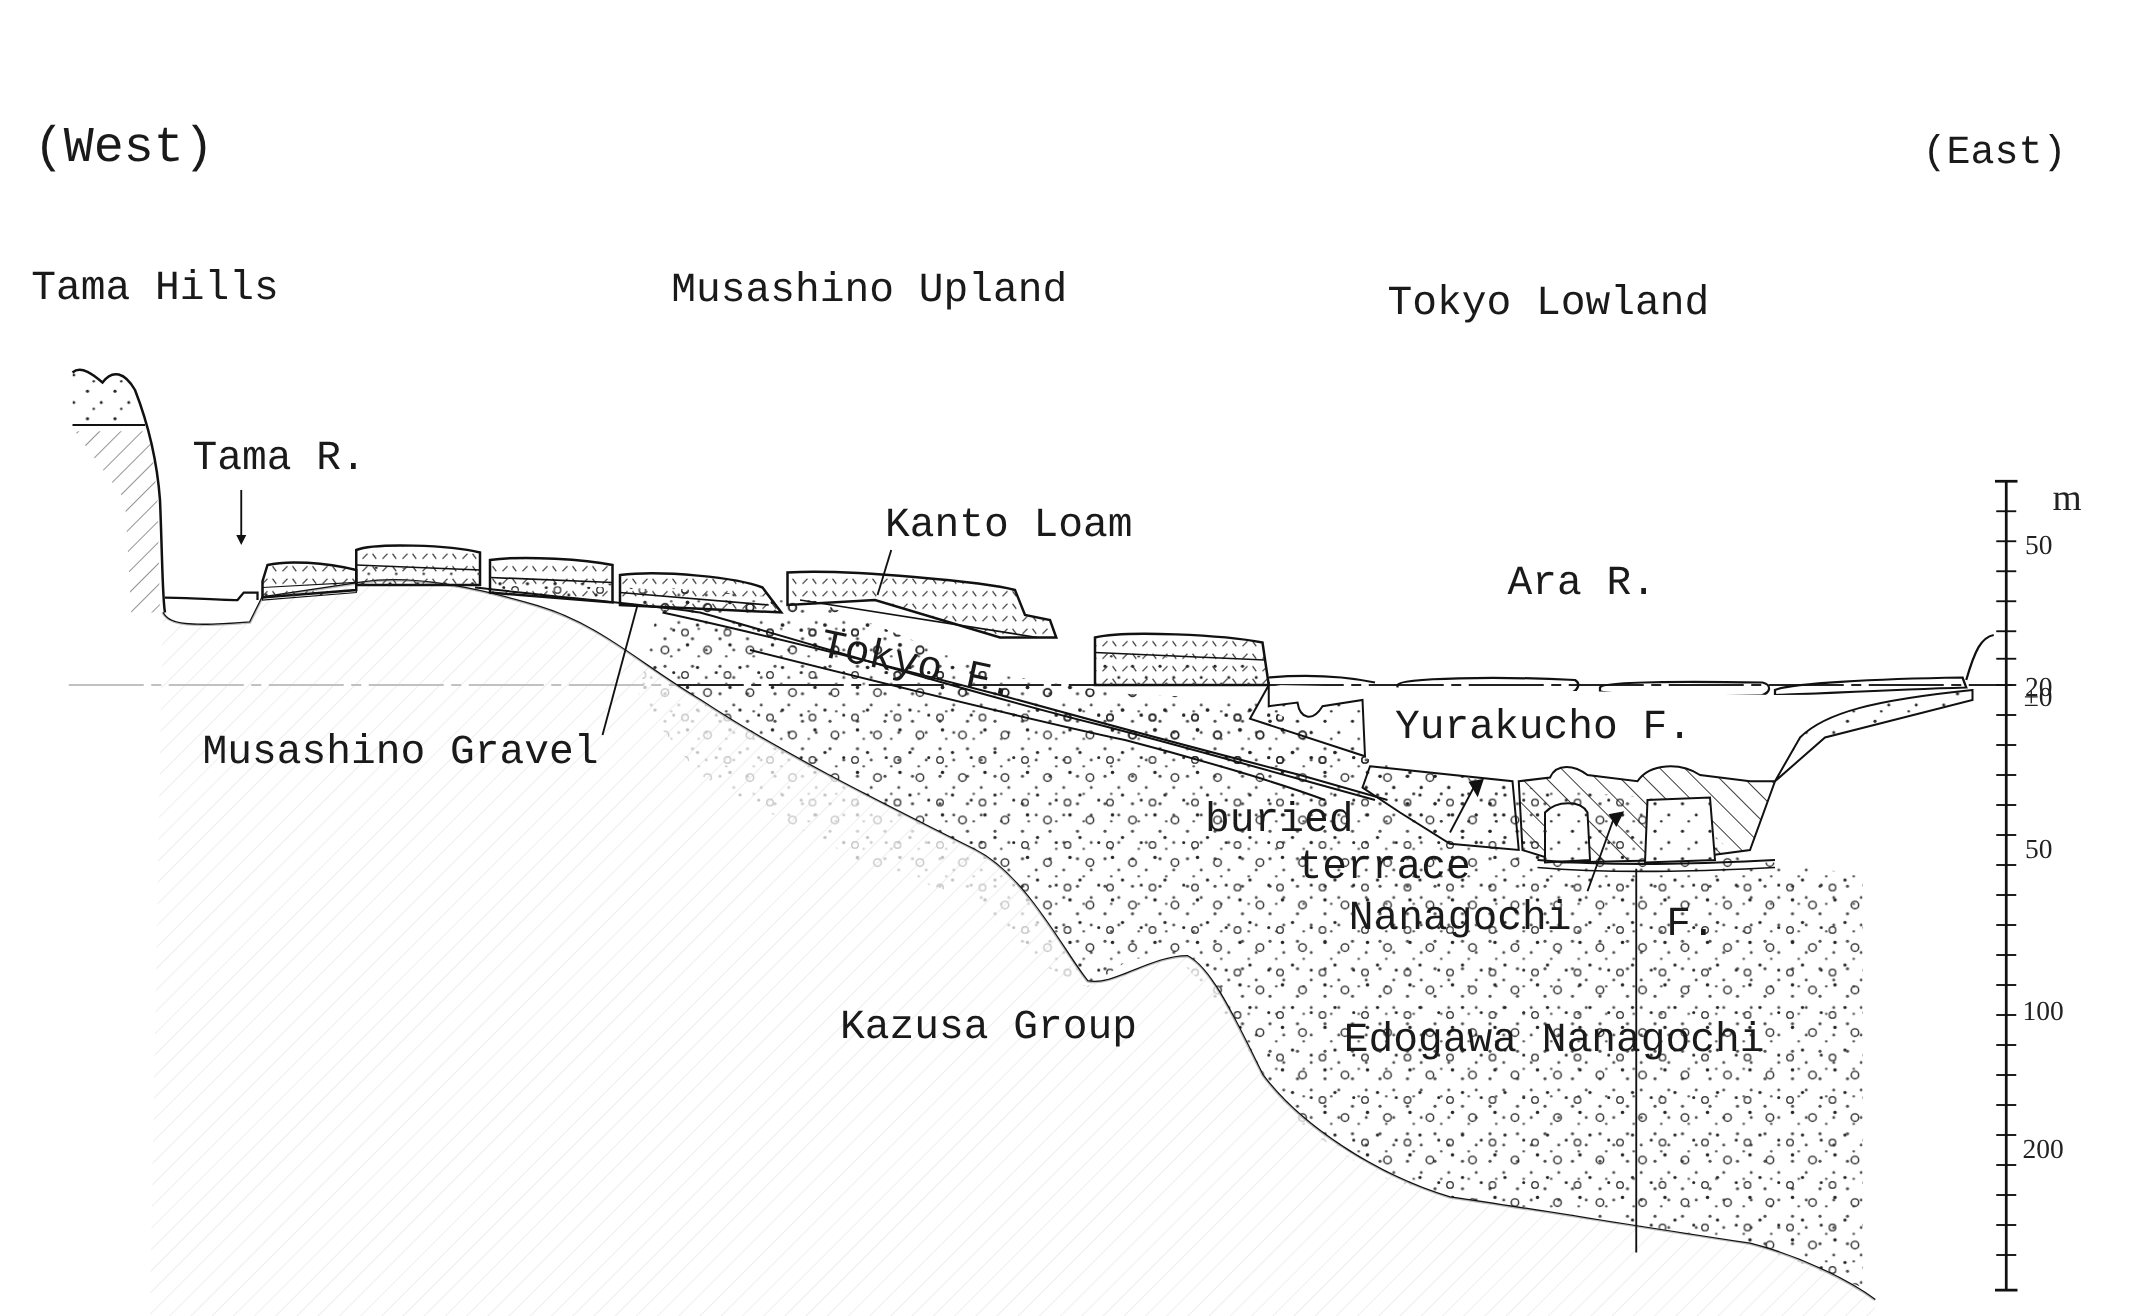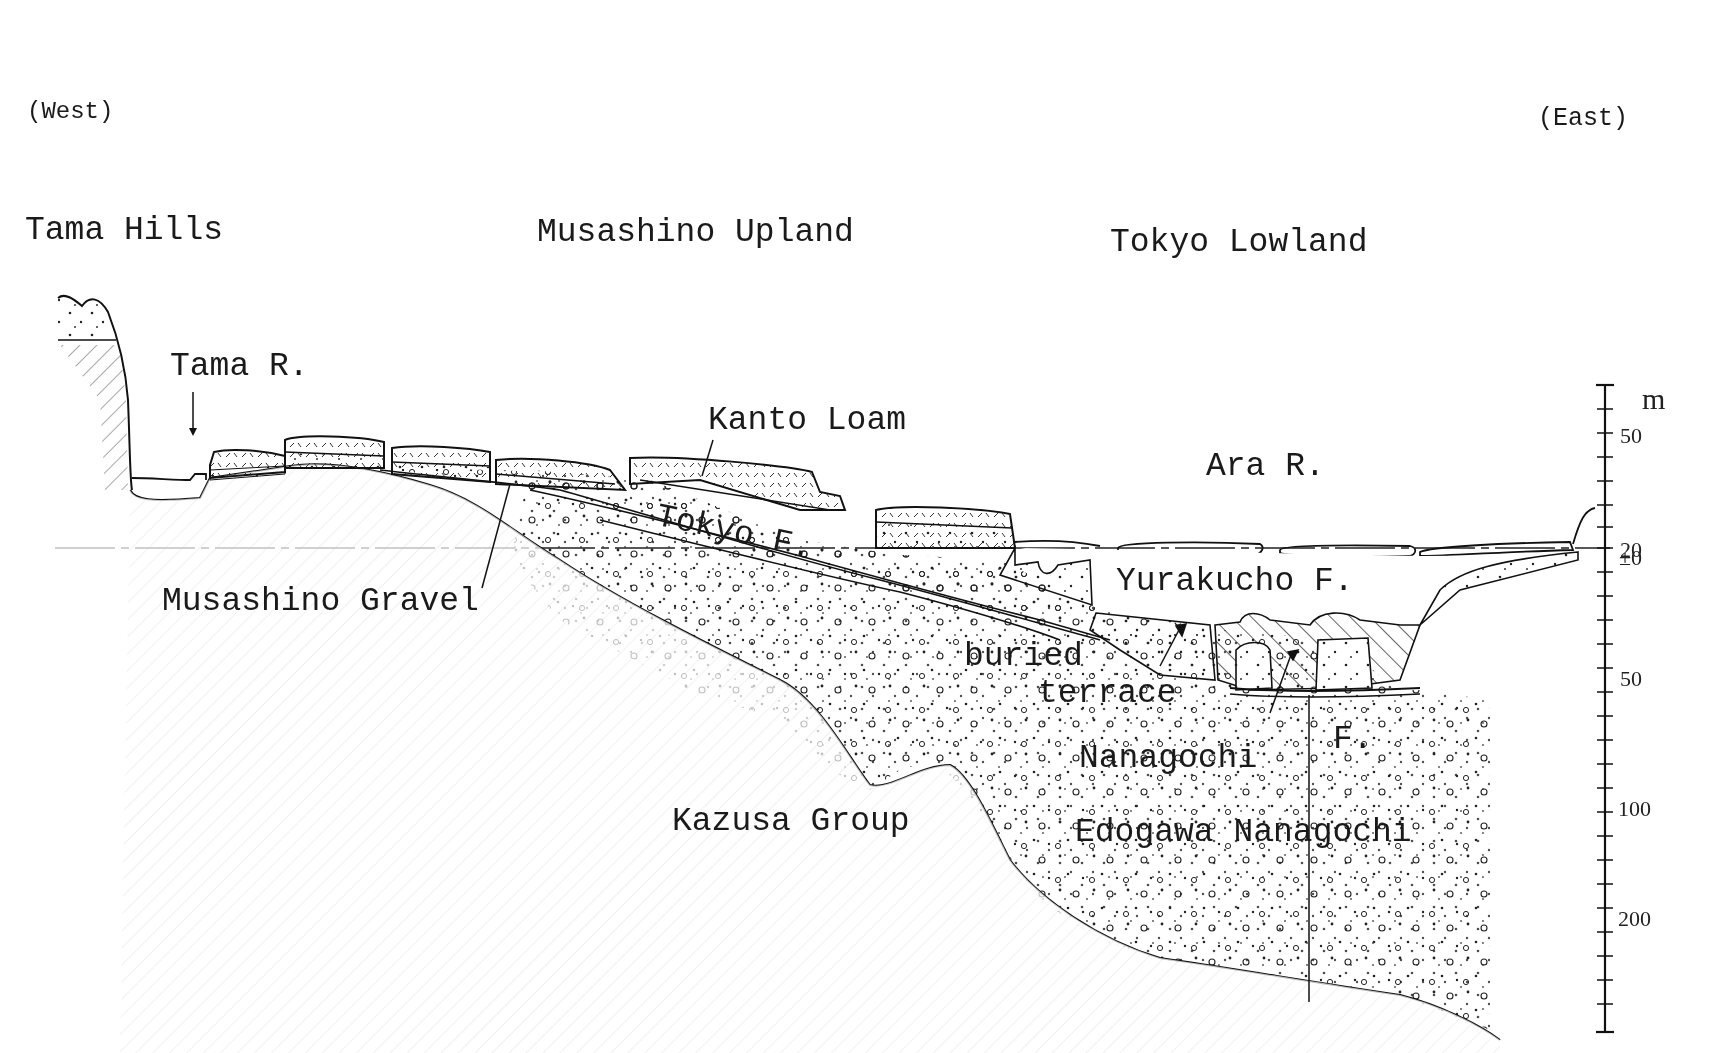--- a/index.html
+++ b/index.html
@@ -147,37 +147,37 @@
       <line x1="1597" y1="884" x2="1613" y2="884"></line>
       <line x1="1597" y1="908" x2="1613" y2="908"></line>
       <line x1="1597" y1="932" x2="1613" y2="932"></line>
       <line x1="1597" y1="956" x2="1613" y2="956"></line>
       <line x1="1597" y1="980" x2="1613" y2="980"></line>
       <line x1="1597" y1="1004" x2="1613" y2="1004"></line>
     </g>
   </g>
 </svg>
 
-<div class="lbl" style="left:27px;top:100px;font-size:24px;">(West)</div>
-<div class="lbl" style="left:1538px;top:106px;font-size:25px;">(East)</div>
+<div class="lbl" style="left:27px;top:100px;font-size:40px;">(West)</div>
+<div class="lbl" style="left:1538px;top:106px;font-size:32px;">(East)</div>
 
 <div class="lbl" style="left:25px;top:214px;">Tama Hills</div>
 <div class="lbl" style="left:537px;top:216px;">Musashino Upland</div>
 <div class="lbl" style="left:1110px;top:214px;margin-top:12px;">Tokyo Lowland</div>
 
-<div class="lbl" style="left:154px;top:350px;margin-left:16px;">Tama R.</div>
+<div class="lbl" style="left:154px;top:350px;">Tama R.</div>
 <div class="lbl" style="left:1206px;top:450px;">Ara R.</div>
 
 <div class="lbl" style="left:708px;top:404px;">Kanto Loam</div>
 <div class="lbl" style="left:660px;top:500px;transform:rotate(12deg);transform-origin:left top;">Tokyo F.</div>
 <div class="lbl" style="left:162px;top:585px;">Musashino Gravel</div>
 <div class="lbl" style="left:1116px;top:565px;">Yurakucho F.</div>
 <div class="lbl" style="left:964px;top:640px;">buried</div>
 <div class="lbl" style="left:1038px;top:677px;">terrace</div>
-<div class="lbl" style="left:1079px;top:718px;margin-top:24px;">Nanagochi</div>
+<div class="lbl" style="left:1079px;top:718px;">Nanagochi</div>
 <div class="lbl" style="left:1333px;top:723px;">F.</div>
 <div class="lbl" style="left:672px;top:805px;">Kazusa Group</div>
 <div class="lbl" style="left:1075px;top:816px;">Edogawa Nanagochi</div>
 
 <div class="unit" style="left:1642px;top:384px;">m</div>
 <div class="tick" style="left:1620px;top:425px;">50</div>
 <div class="tick" style="left:1620px;top:497px;margin-top:42px;">20</div>
 <div class="tick" style="left:1619px;top:547px;">±0</div>
 <div class="tick" style="left:1620px;top:668px;">50</div>
 <div class="tick" style="left:1618px;top:788px;margin-top:10px;">100</div>

